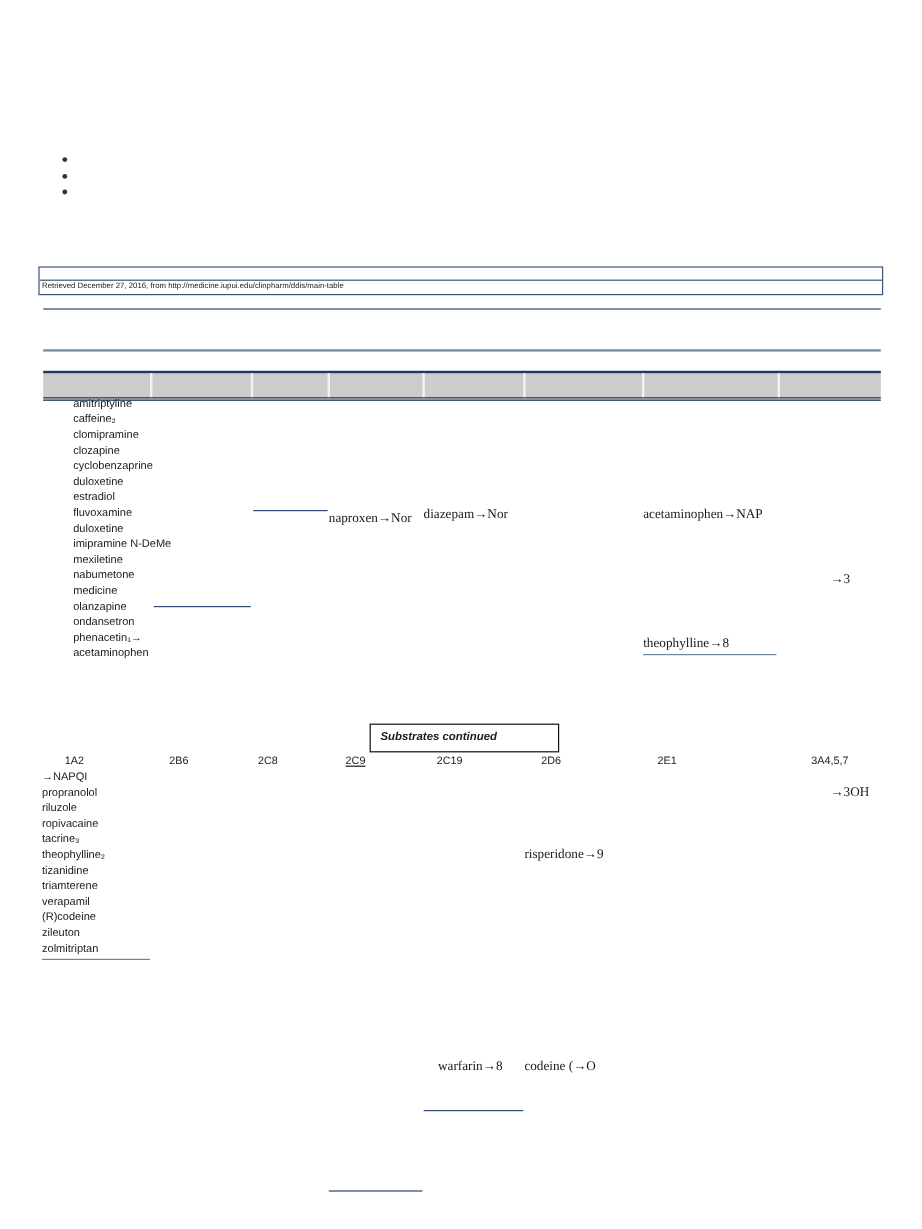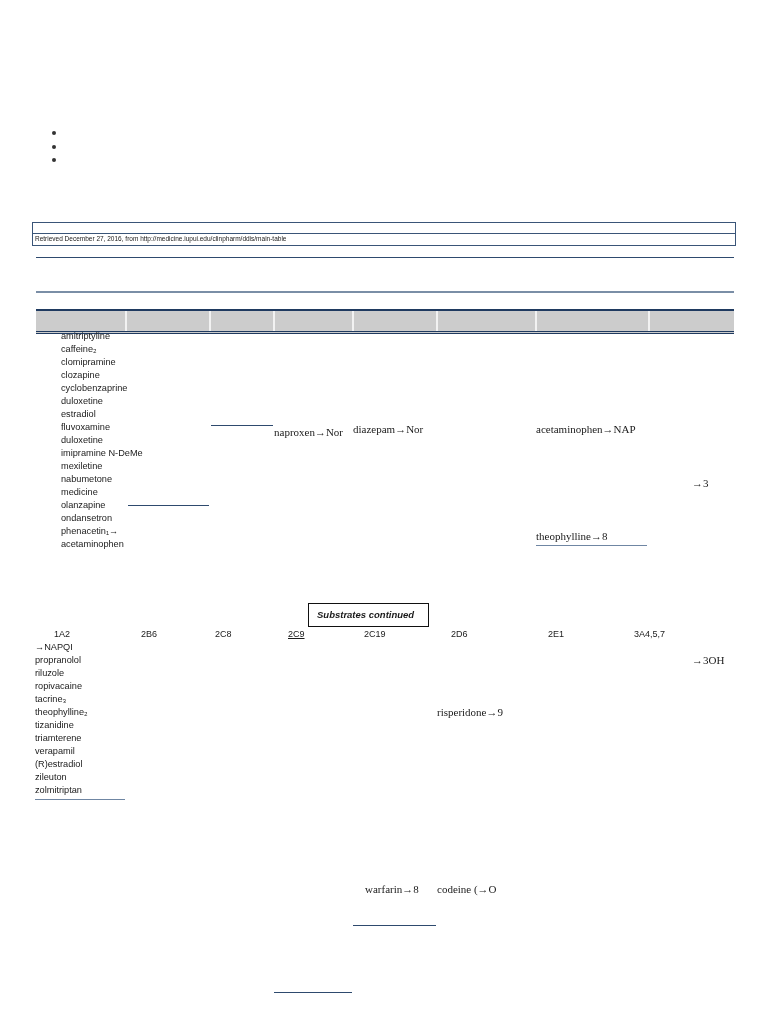--- a/index.html
+++ b/index.html
@@ -32,21 +32,21 @@
     }
     .hdr .cell { border-right: 2px solid #f2f2f2; height: 100%; box-sizing: border-box; }
     .hdr .cell:last-child { border-right: none; }
     .drug-list { left: 35px; margin: 0; padding: 0; list-style: none; font-size: 9.2px; }
     .drug-list li { height: 13px; line-height: 13px; white-space: nowrap; }
     .drug-list.l1 { top: 330px; margin-left: 26px; }
     .drug-list.l2 { top: 641px; }
     .serif { font-family: "Liberation Serif", "DejaVu Serif", serif; font-size: 11px; white-space: nowrap; }
     .uline { height: 0; border-top: 1.3px solid #2e4a6e; }
     .note-box {
-      left: 308px; top: 603px; width: 121px; height: 24px;
+      left: 308px; top: 603px; width: 158px; height: 24px;
       border: 1.5px solid #111; box-sizing: border-box;
       font-size: 9.5px; font-weight: bold; font-style: italic;
       line-height: 22px; padding-left: 8px; white-space: nowrap;
     }
     .col-hdr { top: 629px; font-size: 9px; white-space: nowrap; }
   </style>
 </head>
 <body>
 
 <ul class="abs bullets">
@@ -106,33 +106,33 @@
 
 <div class="abs note-box">Substrates continued</div>
 
 <div class="abs col-hdr" style="left:54px;">1A2</div>
 <div class="abs col-hdr" style="left:141px;">2B6</div>
 <div class="abs col-hdr" style="left:215px;">2C8</div>
 <div class="abs col-hdr" style="left:288px;text-decoration:underline;">2C9</div>
 <div class="abs col-hdr" style="left:364px;">2C19</div>
 <div class="abs col-hdr" style="left:451px;">2D6</div>
 <div class="abs col-hdr" style="left:548px;">2E1</div>
-<div class="abs col-hdr" style="left:634px;">3A4,5,7</div>
+<div class="abs col-hdr" style="left:676px;">3A4,5,7</div>
 
 <ul class="abs drug-list l2">
   <li>→NAPQI</li>
   <li>propranolol</li>
   <li>riluzole</li>
   <li>ropivacaine</li>
   <li>tacrine₃</li>
   <li>theophylline₂</li>
   <li>tizanidine</li>
   <li>triamterene</li>
   <li>verapamil</li>
-  <li>(R)estradiol</li>
+  <li>(R)codeine</li>
   <li>zileuton</li>
   <li>zolmitriptan</li>
 </ul>
 
 <div class="abs uline" style="left:35px; top:799px; width:90px; border-top-color:#6f86a3;"></div>
 <div class="abs uline" style="left:353px; top:925px; width:83px;"></div>
 <div class="abs uline" style="left:274px; top:992px; width:78px;"></div>
 
 <div class="abs serif" style="left:692px; top:654px;">→3OH</div>
 <div class="abs serif" style="left:437px; top:706px;">risperidone→9</div>

